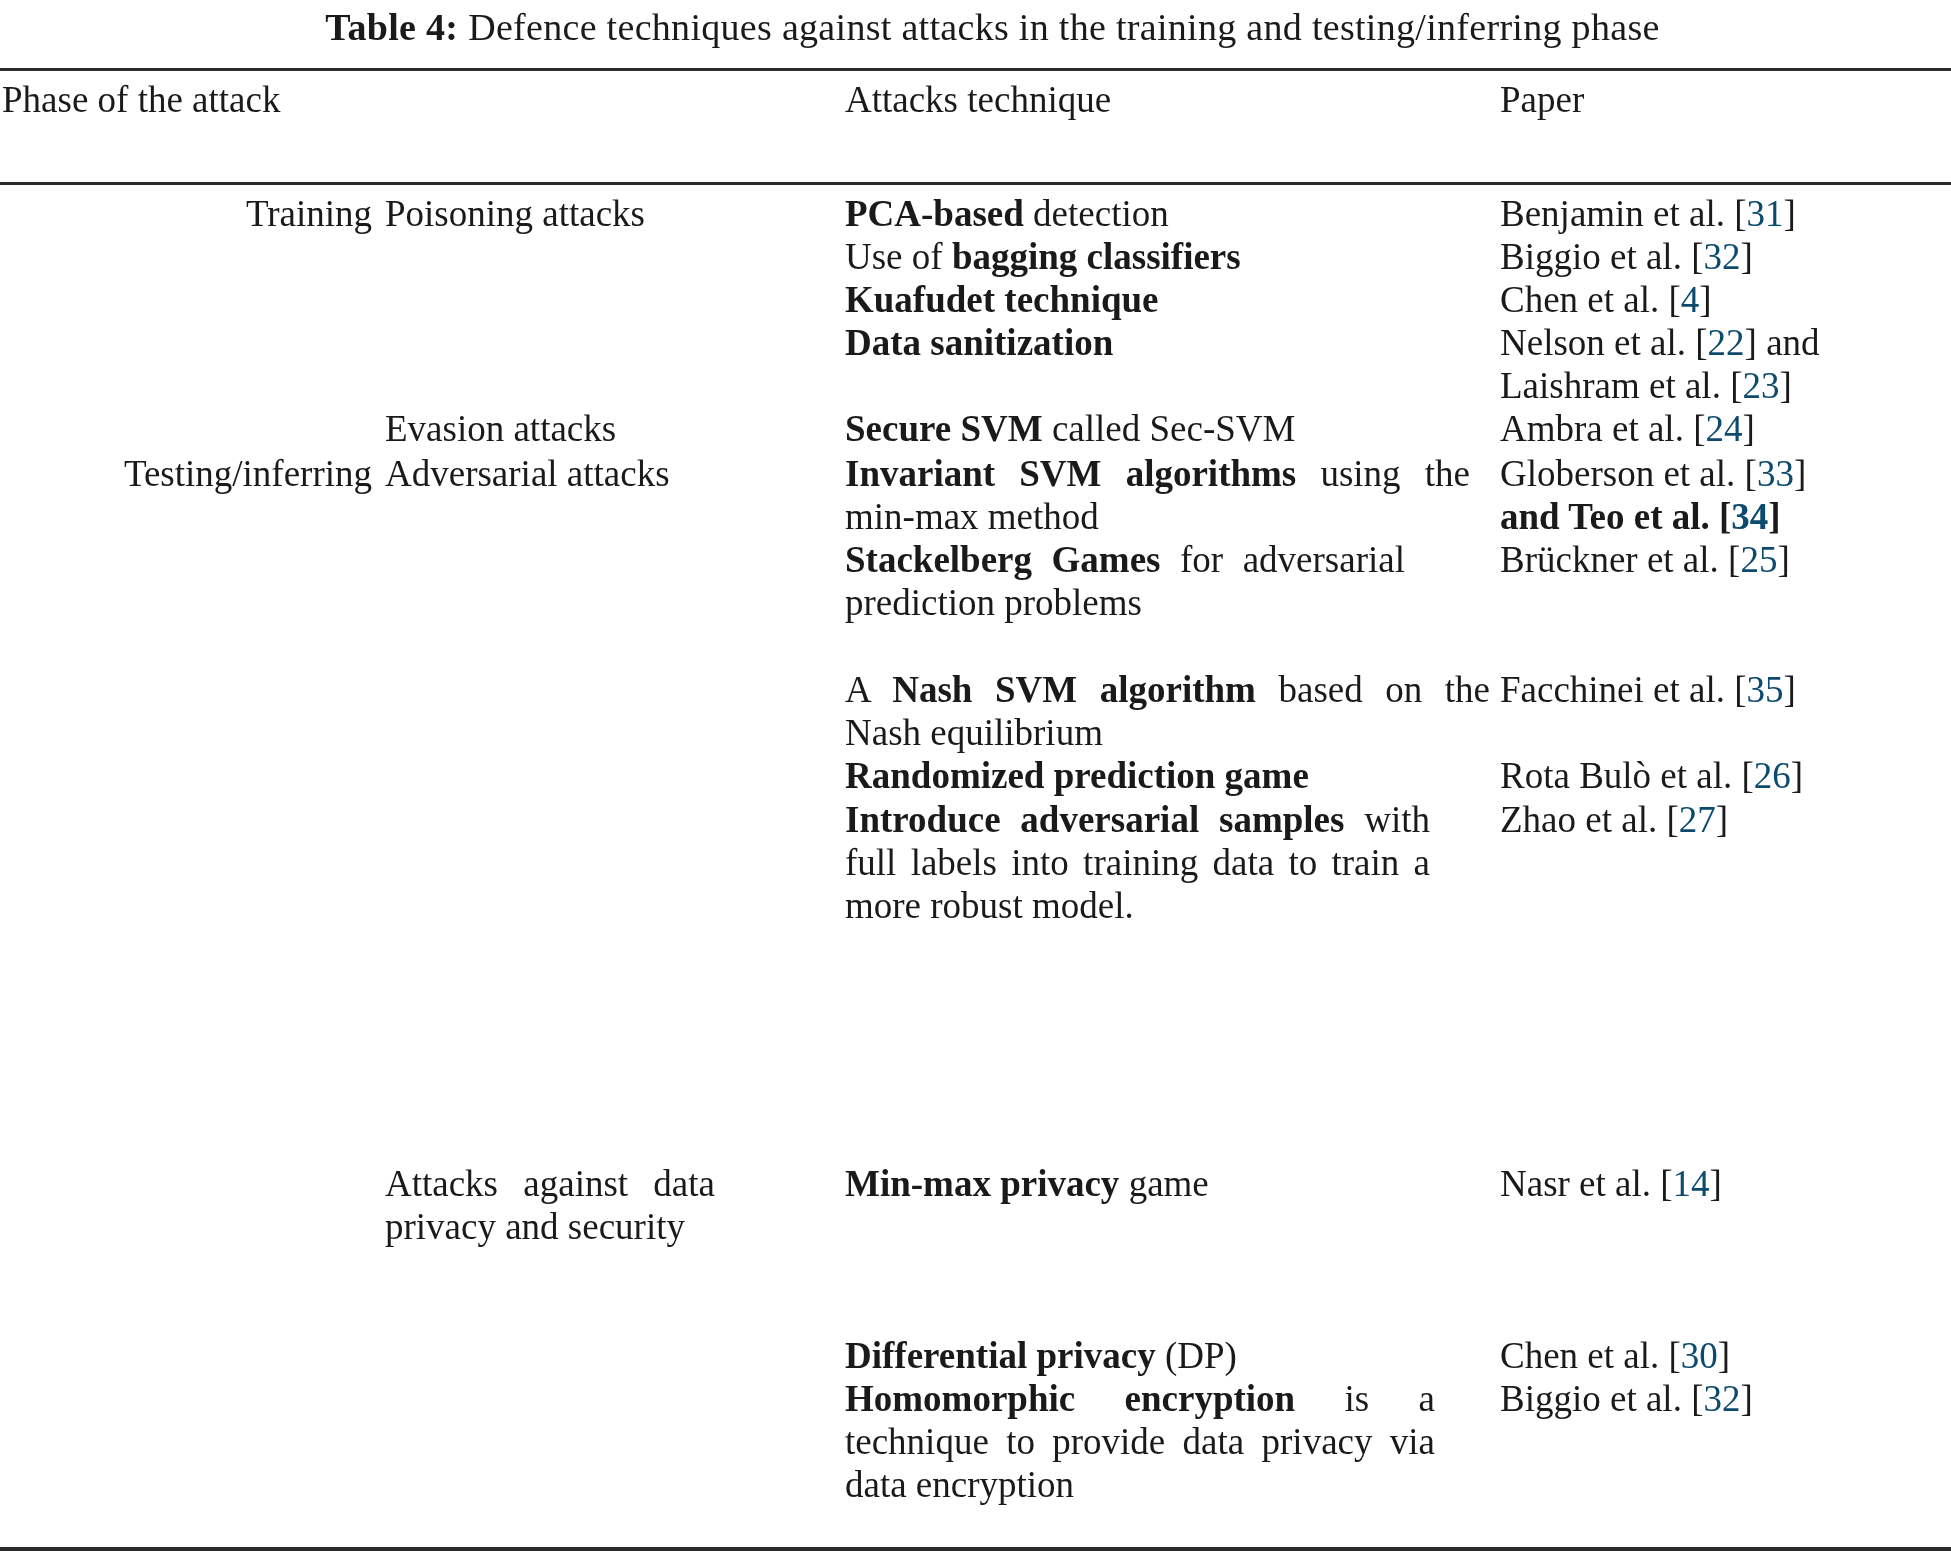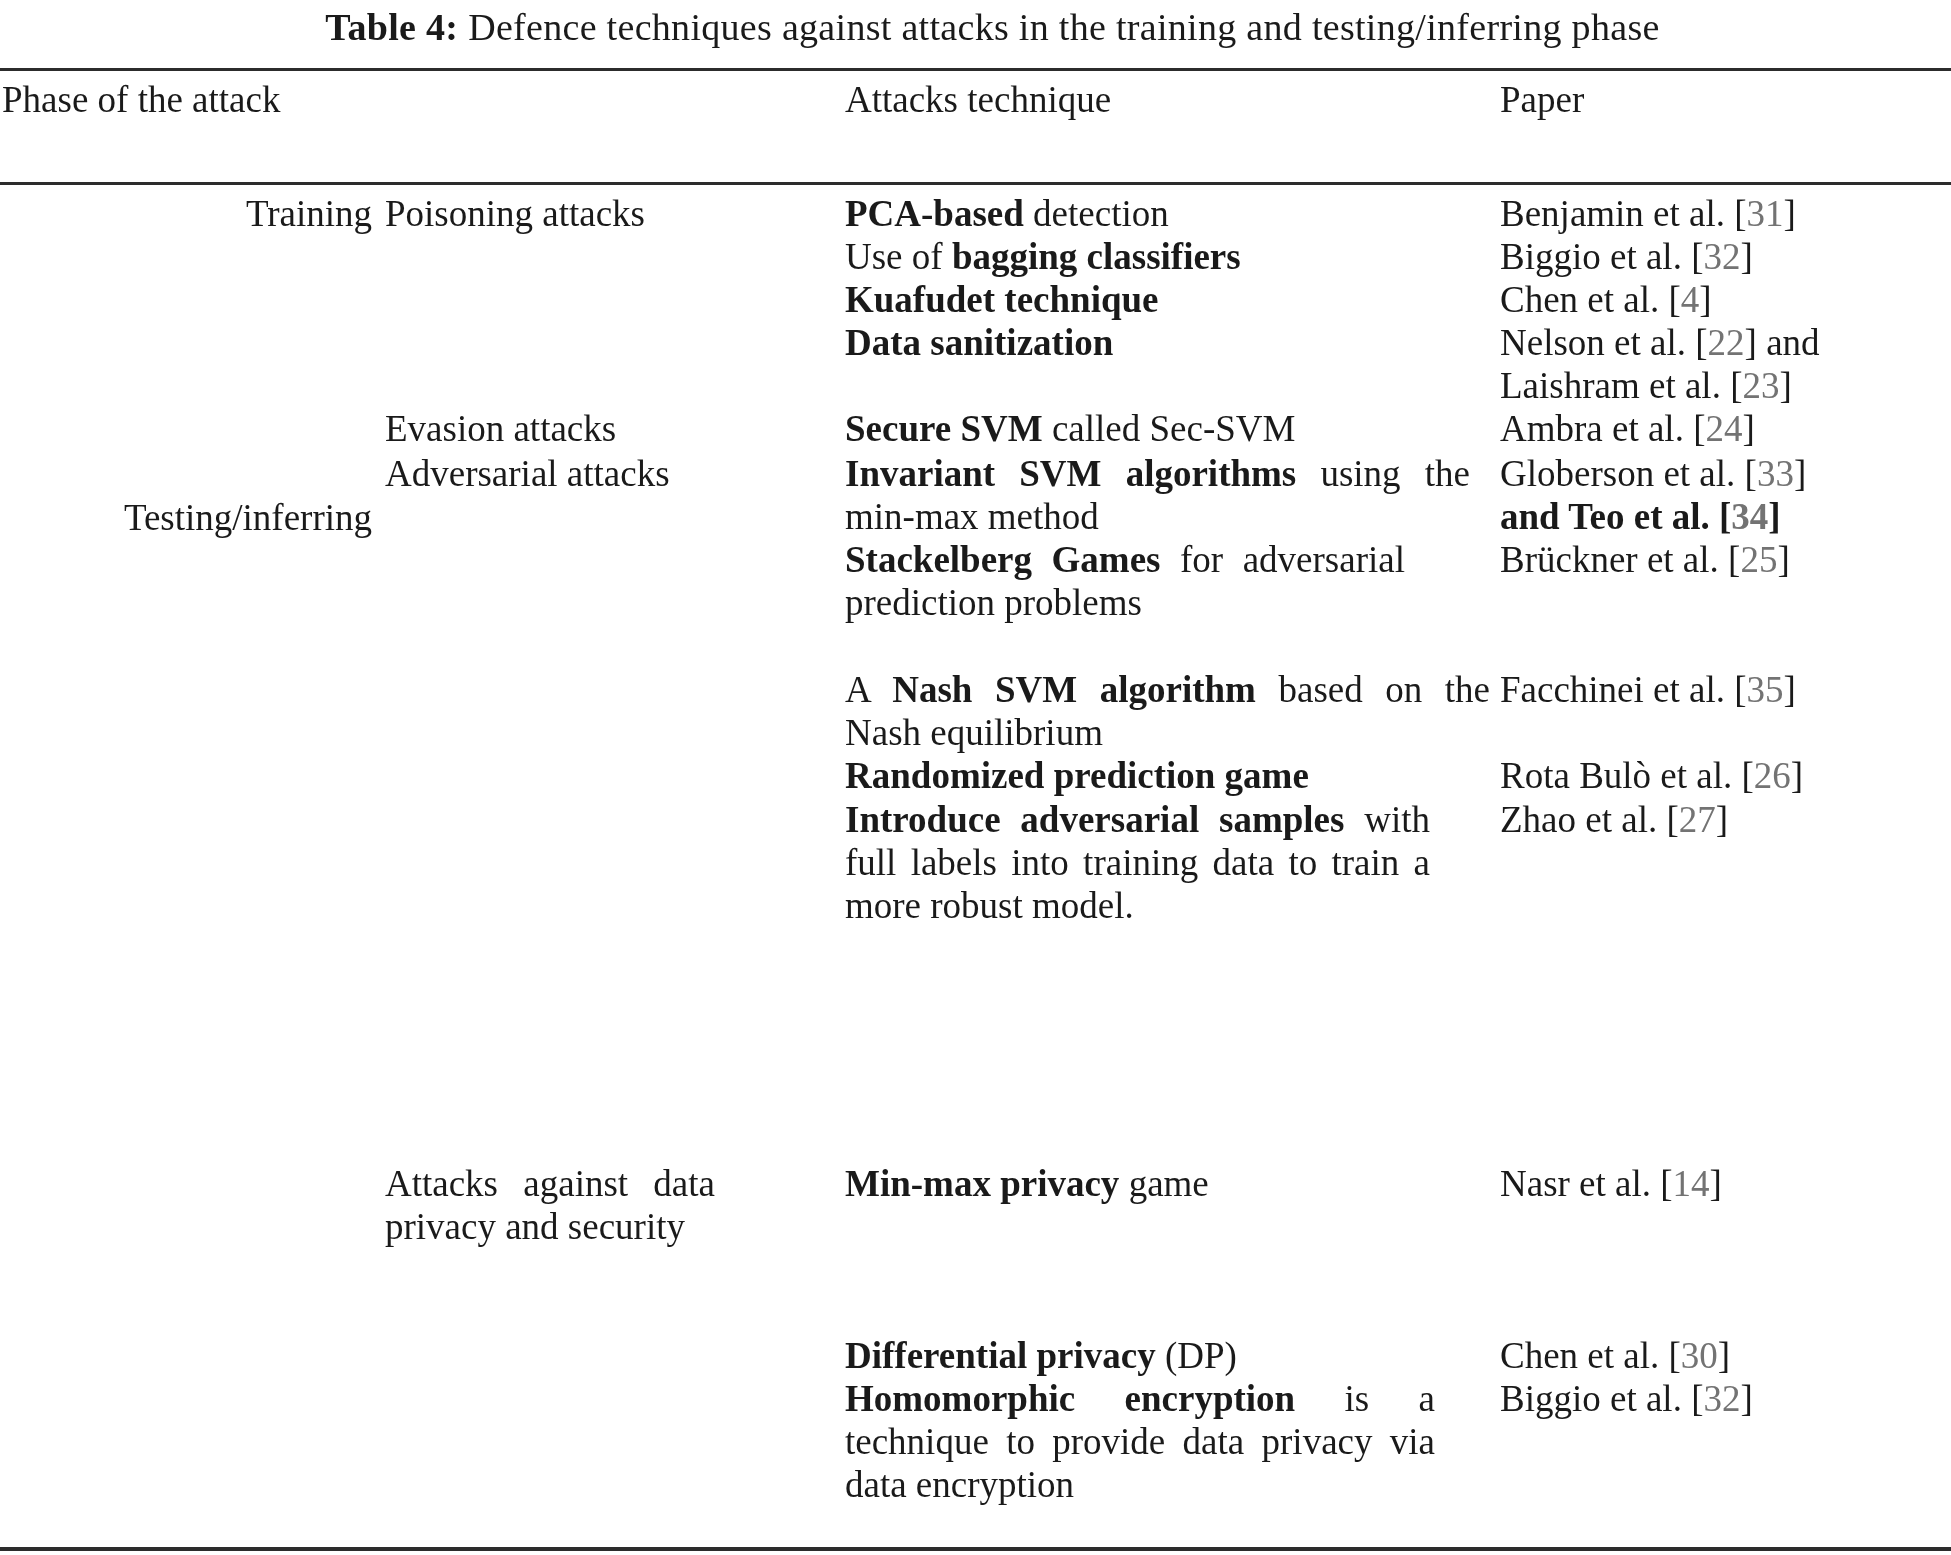--- a/index.html
+++ b/index.html
@@ -71,42 +71,42 @@
   .col-attack  { left: 385px;  width: 440px; }
   .col-def     { left: 845px;  width: 630px; }
   .col-paper   { left: 1500px; width: 450px; }
 
   .justified {
     text-align: justify;
     text-align-last: left;
   }
   .nowrap { white-space: nowrap; }
 
-  .cite { color: #737373; }
+  .cite { color: #0c4a6e; }
   .blk  { color: #1a1a1a; }
 </style>
 </head>
 <body>
 
 <div id="table-root">
 
   <div class="caption">
     <span class="lbl">Table 4:</span><span>&nbsp;</span><span>Defence techniques against attacks in the training and testing/inferring phase</span>
   </div>
 
   <div class="rule rule-top"></div>
   <div class="rule rule-mid"></div>
   <div class="rule rule-bottom"></div>
 
   <div class="cell hdr col-phase justified" style="top:76px;">Phase of the attack</div>
   <div class="cell hdr col-def nowrap" style="top:76px;">Attacks technique</div>
   <div class="cell hdr col-paper nowrap" style="top:76px;">Paper</div>
 
   <div class="cell col-phase nowrap" style="top:192px;">Training</div>
-  <div class="cell col-phase nowrap" style="top:452px;margin-top:44px;">Testing/inferring</div>
+  <div class="cell col-phase nowrap" style="top:452px;">Testing/inferring</div>
 
   <div class="cell col-attack nowrap" style="top:192px;">Poisoning attacks</div>
   <div class="cell col-attack nowrap" style="top:407px;">Evasion attacks</div>
   <div class="cell col-attack nowrap" style="top:452px;">Adversarial attacks</div>
   <div class="cell col-attack justified" style="top:1162px; width:330px;">Attacks against data privacy and security</div>
 
   <div class="cell col-def nowrap" style="top:192px;"><b class="bd">PCA-based</b><span> detection</span></div>
 
   <div class="cell col-def nowrap" style="top:235px;"><span>Use of </span><b class="bd">bagging classifiers</b></div>
 

